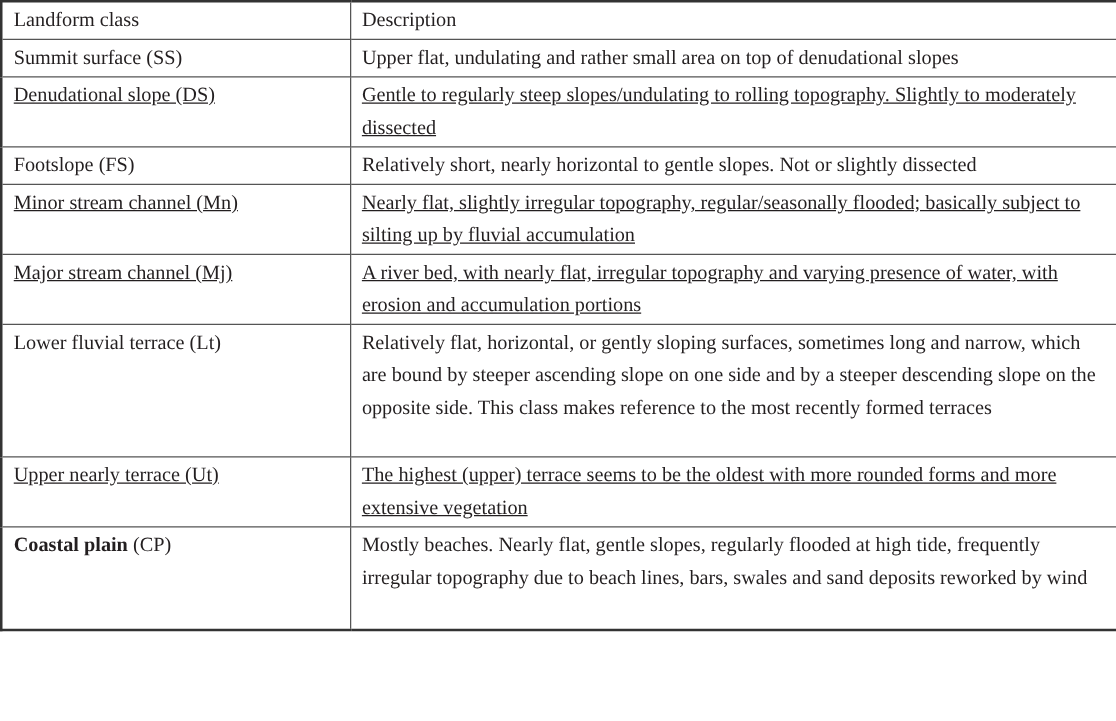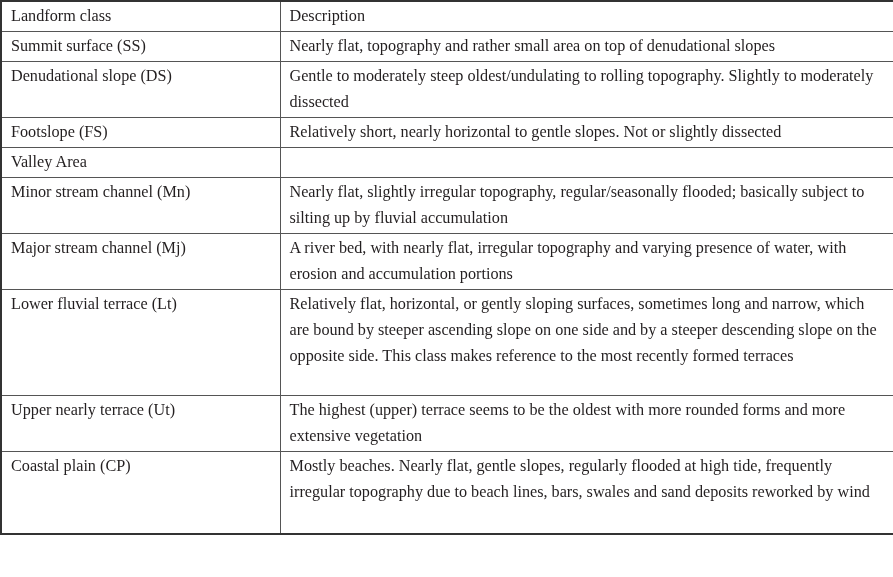--- a/index.html
+++ b/index.html
@@ -30,58 +30,54 @@
       vertical-align: top;
       text-align: left;
       font-weight: normal;
     }
     table.landform-table tr:first-child th { border-top: 2px solid #333; }
     table.landform-table tr:last-child td { border-bottom: 2px solid #333; }
     table.landform-table th:first-child,
     table.landform-table td:first-child { border-left: 2px solid #333; }
     table.landform-table th:last-child,
     table.landform-table td:last-child { border-right: 2px solid #333; }
-    .bold { font-weight: normal; text-align: center; }
+    .bold { font-weight: bold; text-align: center; }
     .header-cell { font-weight: bold; }
     tr.h-header { height: 14px; }
     tr.h1 { height: 30px; }
-    tr.h2 { height: 55px; }
+    tr.h2 { height: 55px; text-decoration: underline; }
     tr.h4 { height: 106px; margin-top: 26px; }
     tr.h3 { height: 82px; }
   </style>
 </head>
 <body>
 
 <table class="landform-table">
   <colgroup>
     <col class="c1">
     <col class="c2">
   </colgroup>
   <thead>
     <tr class="h-header">
       <th class="header-cell">Landform class</th>
       <th class="header-cell">Description</th>
     </tr>
   </thead>
   <tbody>
     <tr class="h1">
       <td>Summit surface (SS)</td>
-      <td>Nearly flat, topography and rather small area on top of denudational slopes</td>
+      <td>Upper flat, undulating and rather small area on top of denudational slopes</td>
     </tr>
     <tr class="h2">
       <td>Denudational slope (DS)</td>
-      <td>Gentle to moderately steep oldest/undulating to rolling topography. Slightly to moderately dissected</td>
+      <td>Gentle to regularly steep slopes/undulating to rolling topography. Slightly to moderately dissected</td>
     </tr>
     <tr class="h1">
       <td>Footslope (FS)</td>
       <td>Relatively short, nearly horizontal to gentle slopes. Not or slightly dissected</td>
-    </tr>
-    <tr class="h1">
-      <td class="bold">Valley Area</td>
-      <td></td>
     </tr>
     <tr class="h2">
       <td>Minor stream channel (Mn)</td>
       <td>Nearly flat, slightly irregular topography, regular/seasonally flooded; basically subject to silting up by fluvial accumulation</td>
     </tr>
     <tr class="h2">
       <td>Major stream channel (Mj)</td>
       <td>A river bed, with nearly flat, irregular topography and varying presence of water, with erosion and accumulation portions</td>
     </tr>
     <tr class="h4">

